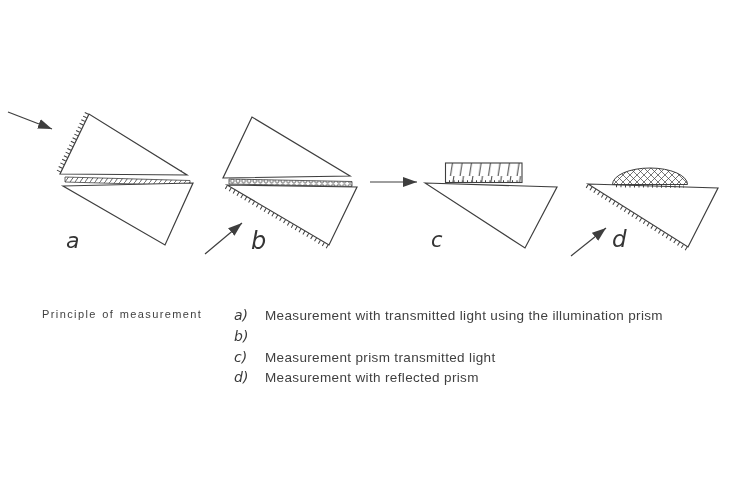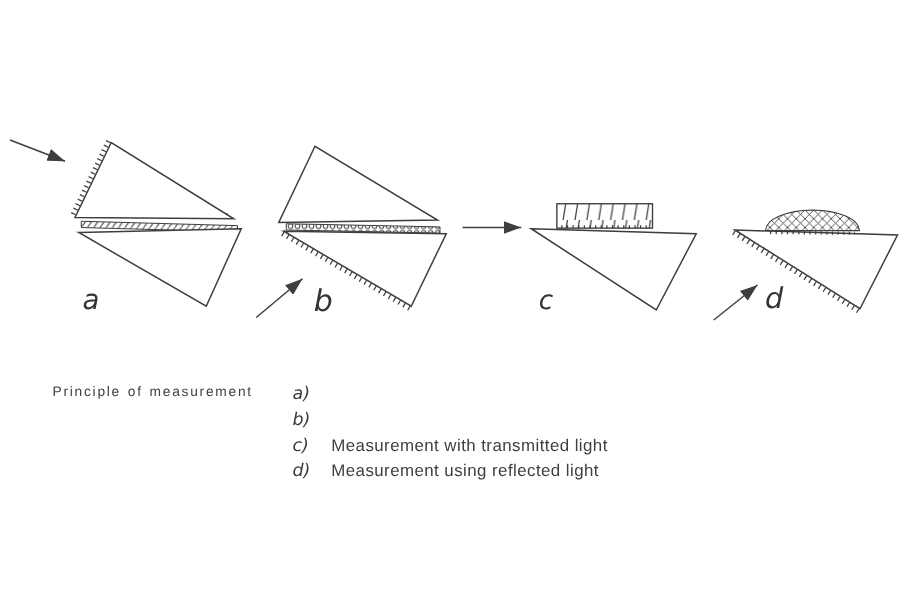--- a/index.html
+++ b/index.html
@@ -122,27 +122,28 @@
   <div class="diag-label a">a</div>
   <div class="diag-label b">b</div>
   <div class="diag-label c">c</div>
   <div class="diag-label d">d</div>
 
   <div class="caption-title">Principle of measurement</div>
 
   <div class="legend">
     <div class="legend-row">
       <span class="legend-key">a)</span>
+      <span class="legend-text">Measurement with transmitted light using the illumination prism</span>
     </div>
     <div class="legend-row">
       <span class="legend-key">b)</span>
     </div>
     <div class="legend-row">
       <span class="legend-key">c)</span>
-      <span class="legend-text">Measurement with transmitted light</span>
+      <span class="legend-text">Measurement prism transmitted light</span>
     </div>
     <div class="legend-row">
       <span class="legend-key">d)</span>
-      <span class="legend-text">Measurement using reflected light</span>
+      <span class="legend-text">Measurement with reflected prism</span>
     </div>
   </div>
 
 </div>
 
 </body></html>

